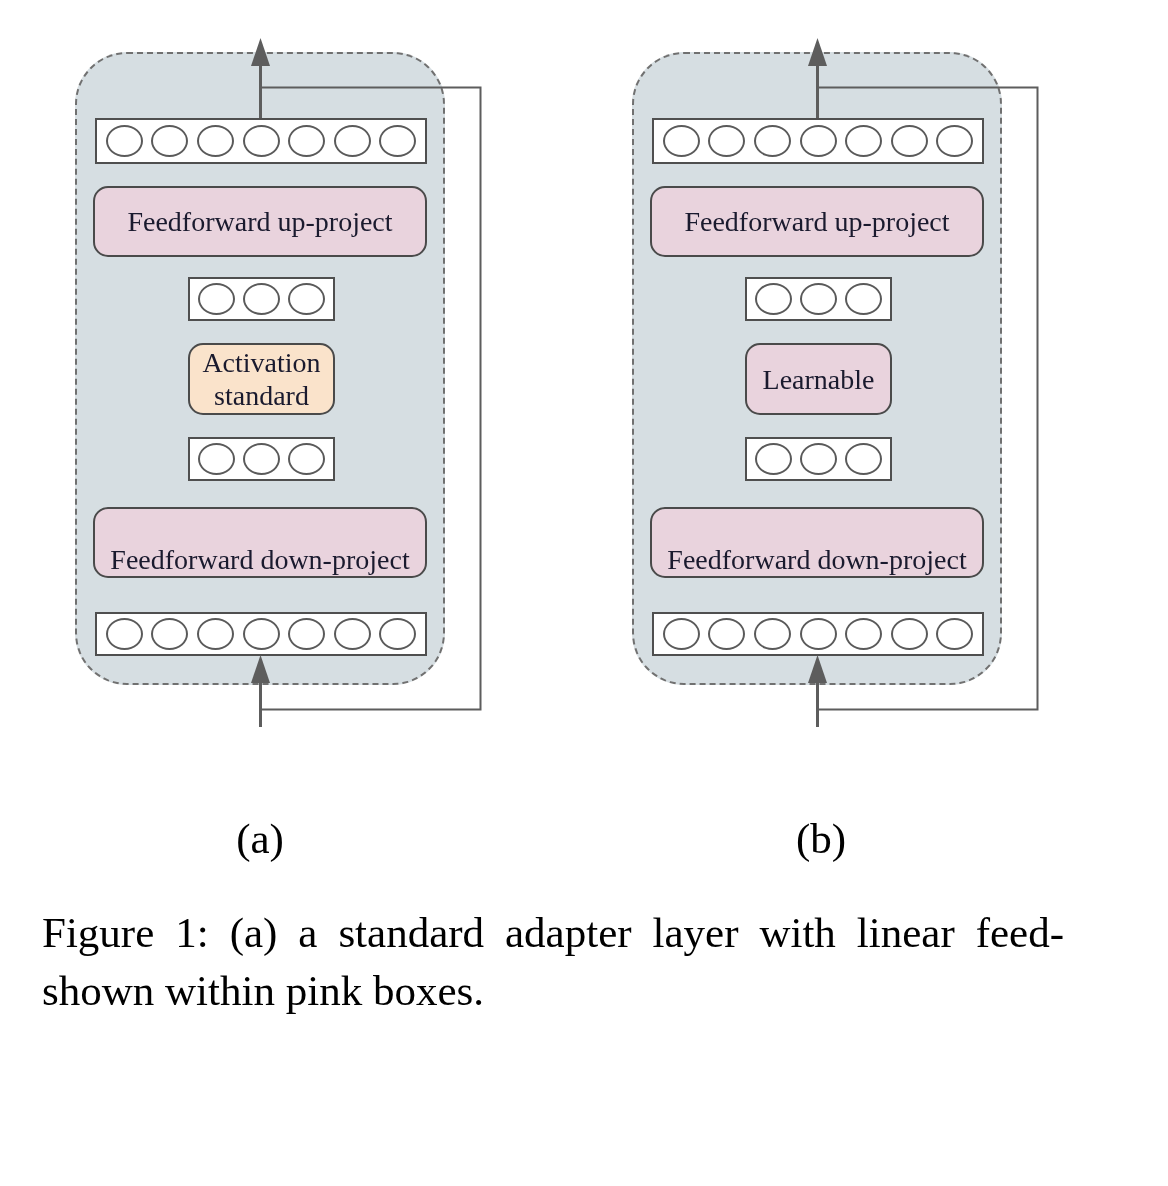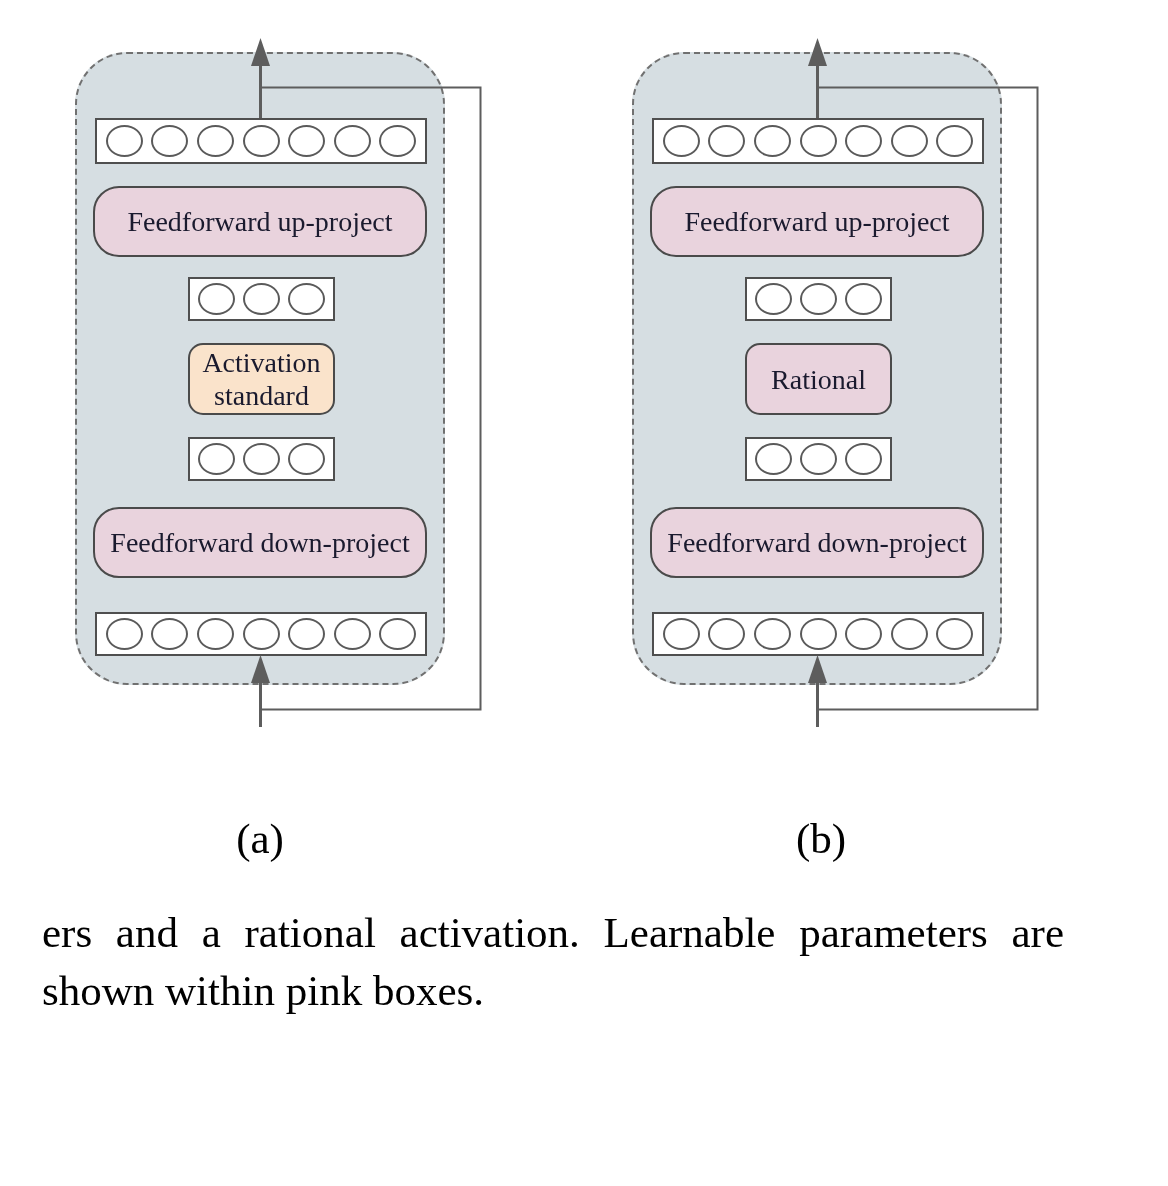--- a/index.html
+++ b/index.html
@@ -43,26 +43,26 @@
   .vrow3.lower{top:383px;}
   .circle{
     width:37px;height:32px;flex:0 0 auto;
     border:2px solid #5a5a5a;border-radius:50%;
     background:#ffffff;
   }
   .ffbox{
     position:absolute;left:16px;width:334px;height:71px;
     background:var(--learnable-fill);
     border:2px solid var(--box-border);
-    border-radius:26px;
+    border-radius:15px;
     display:flex;align-items:center;justify-content:center;
     font-size:28px;color:var(--box-text);
   }
   .ffbox.up{top:132px;}
-  .ffbox.down{top:453px;}
+  .ffbox.down{top:453px;align-items:flex-end;}
   .actbox{
     position:absolute;left:111px;top:289px;width:147px;height:72px;
     border:2px solid var(--box-border);
     border-radius:15px;
     display:flex;flex-direction:column;align-items:center;justify-content:center;
     font-size:28px;line-height:33px;color:var(--box-text);
     text-align:center;
   }
   #actA{background:var(--activation-fill);}
   #actB{background:var(--learnable-fill);}
@@ -138,21 +138,21 @@
         </div>
       <div class="ffbox up">
         <span>Feedforward up-project</span>
       </div>
       <div class="vrow vrow3 upper">
           <span class="circle"></span>
           <span class="circle"></span>
           <span class="circle"></span>
         </div>
       <div class="actbox" id="actB">
-        <span>Rational</span>
+        <span>Learnable</span>
       </div>
       <div class="vrow vrow3 lower">
           <span class="circle"></span>
           <span class="circle"></span>
           <span class="circle"></span>
         </div>
       <div class="ffbox down">
         <span>Feedforward down-project</span>
       </div>
       <div class="vrow vrow7 bottom">
@@ -183,16 +183,16 @@
         <line x1="817.5" y1="727" x2="817.5" y2="679" stroke-width="3"></line>
         <polygon points="817.5,655 808,683 827,683" fill="#5d5d5d" stroke="none"></polygon>
       </g>
     </svg>
 
     <div class="sub-label" id="labelA">(a)</div>
     <div class="sub-label" id="labelB">(b)</div>
   </div>
 
   <div class="caption">
-    <div class="jl">ers and a rational activation. Learnable parameters are</div>
+    <div class="jl">Figure 1: (a) a standard adapter layer with linear feed-</div>
     <div class="ll">shown within pink boxes.</div>
   </div>
 </div>
 
 </body></html>

